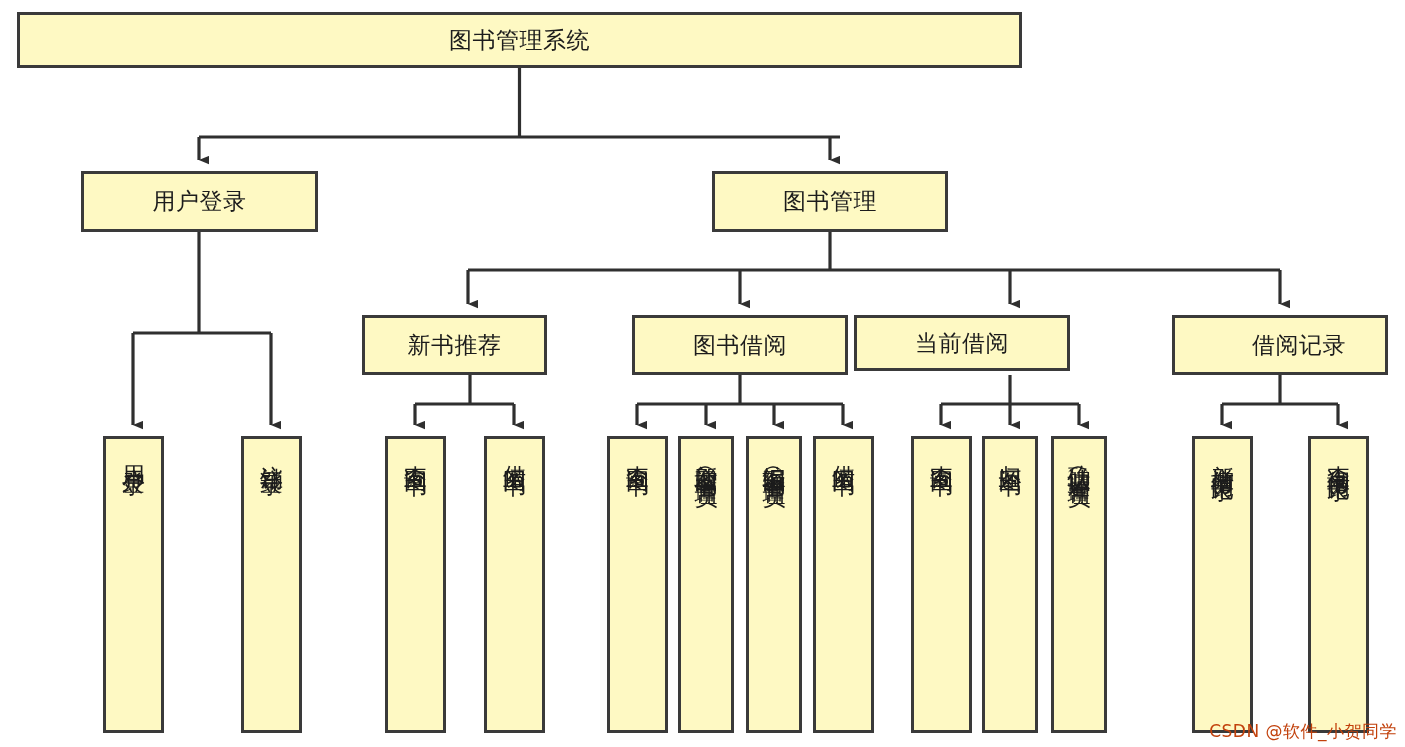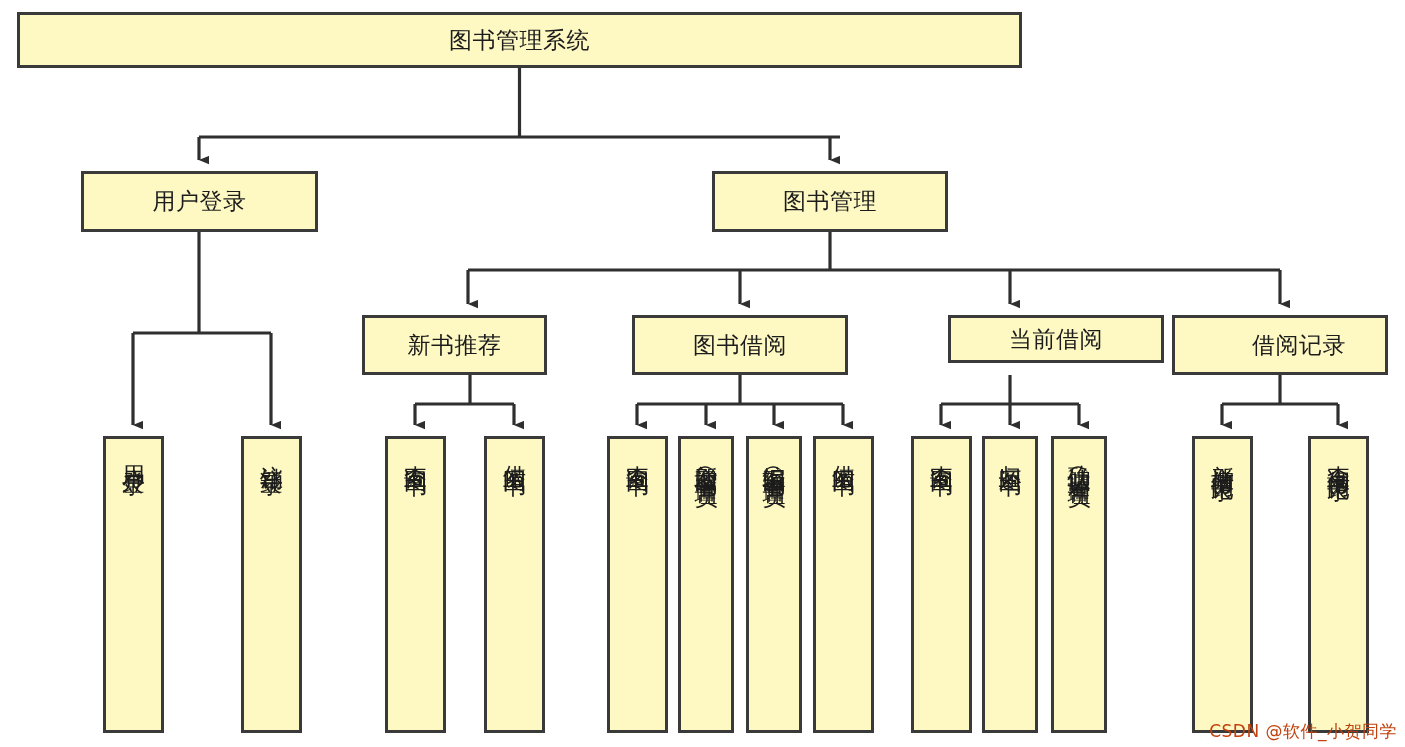--- a/index.html
+++ b/index.html
@@ -139,21 +139,21 @@
   <div class="node h" style="left:712px; top:171px; width:236px; height:61px;">
     <span class="lbl">图书管理</span>
   </div>
 
   <div class="node h" style="left:362px; top:315px; width:185px; height:60px;">
     <span class="lbl">新书推荐</span>
   </div>
   <div class="node h" style="left:632px; top:315px; width:216px; height:60px;">
     <span class="lbl">图书借阅</span>
   </div>
-  <div class="node h" style="left:948px; top:315px; width:216px; height:48px;">
+  <div class="node h" style="left:854px; top:315px; width:216px; height:56px;">
     <span class="lbl">当前借阅</span>
   </div>
   <div class="node h" style="left:1172px; top:315px; width:216px; height:60px;padding-left:38px;">
     <span class="lbl">借阅记录</span>
   </div>
 
   <div class="node v" style="left:103px; top:436px; width:61px; height:297px;">
     <span class="lbl">用户登录</span>
   </div>
   <div class="node v" style="left:241px; top:436px; width:61px; height:297px;">

